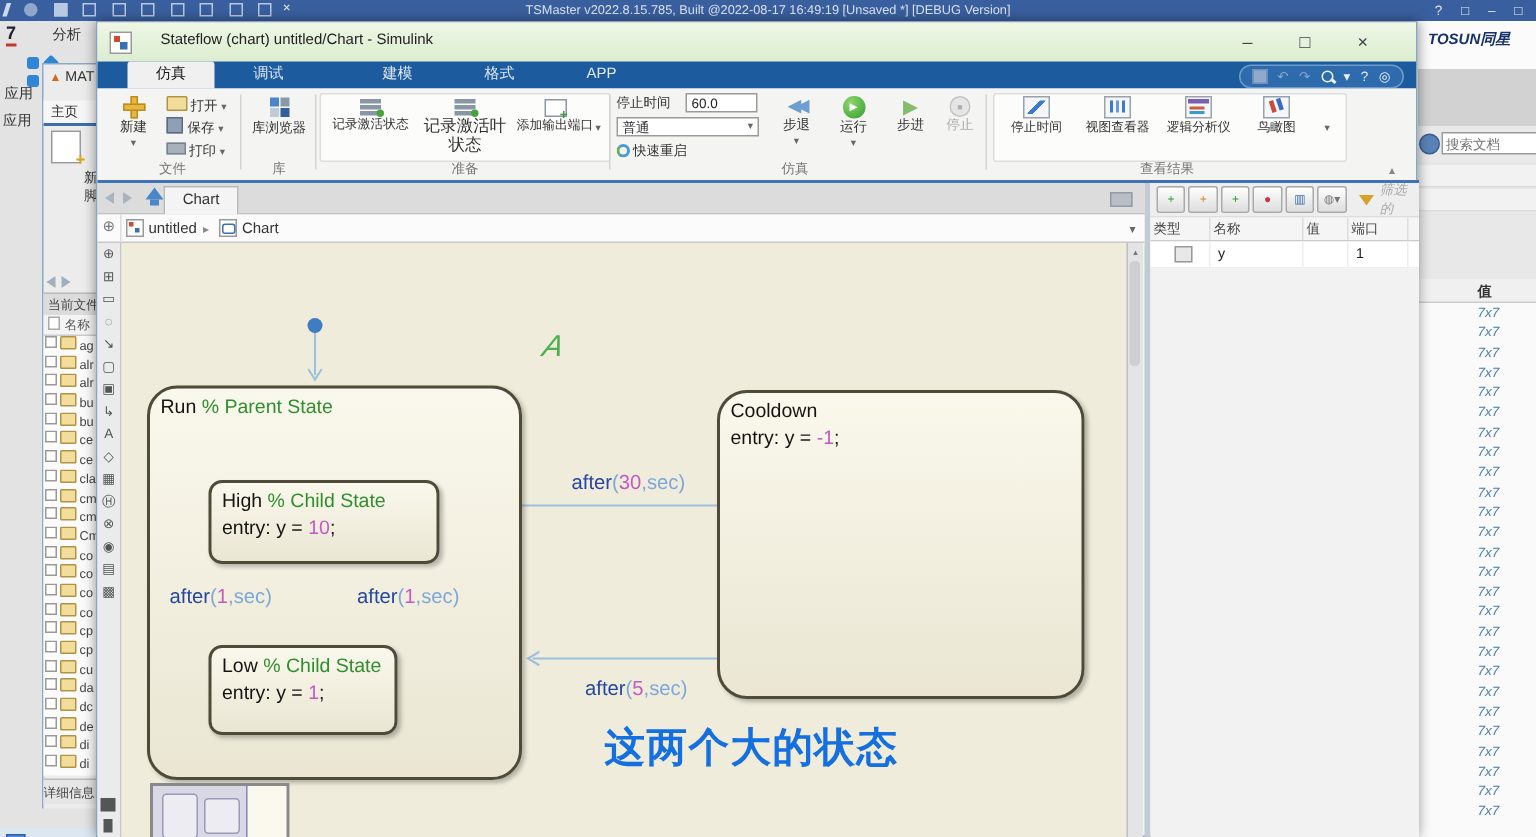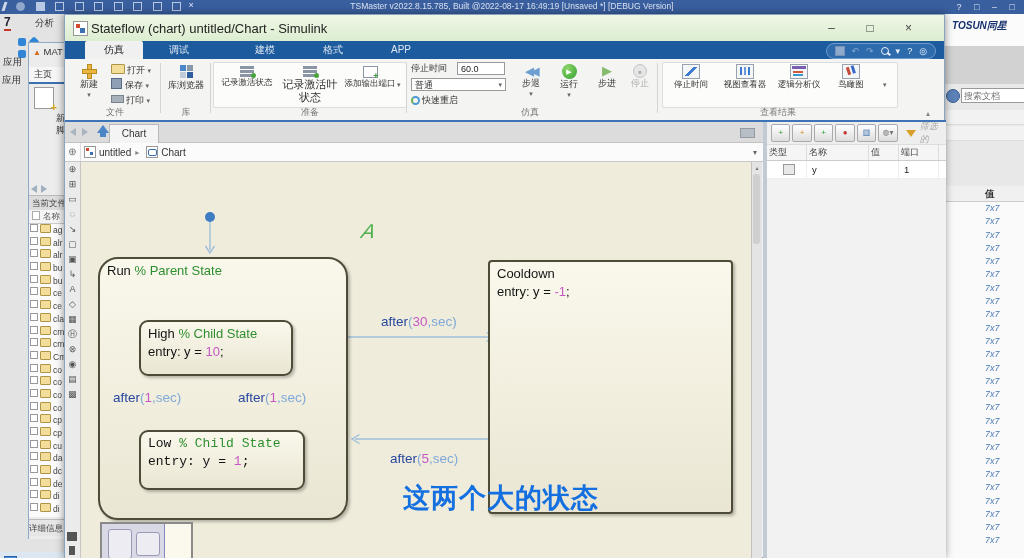--- a/index.html
+++ b/index.html
@@ -55,21 +55,21 @@
   .rb-search input{position:absolute;left:16px;top:4px;width:70px;height:13px;border:1px solid #999;font-size:9px;color:#555;padding:0 2px;background:#fff;font-family:inherit;}
   .rb-band{position:absolute;left:0;width:79px;height:14px;background:#f2f2f2;border-bottom:1px solid #dcdcdc;}
   .ws-head{position:absolute;left:0;top:172px;width:79px;height:15px;background:#f0f0f0;border-bottom:1px solid #ccc;}
   .ws-head b{position:absolute;left:40px;top:2px;font-size:9.5px;color:#333;}
   .ws-rows{position:absolute;left:0;top:188px;width:79px;height:356px;background:#fafafa;overflow:hidden;}
   .wsrow{height:13.3px;font-size:9px;font-style:italic;color:#4a7ab5;line-height:13.3px;padding-left:40px;white-space:nowrap;}
 
   
   .sf-win{position:absolute;left:64px;top:14px;width:881px;height:544px;background:#f2f2f2;box-shadow:0 0 8px rgba(0,0,0,.45);border:1px solid #8aa4be;box-sizing:border-box;}
   .sf-title{position:absolute;left:0;top:0;width:100%;height:26px;background:linear-gradient(#eef7e6,#dcedd0);}
-  .sf-title .txt{position:absolute;left:26px;top:6px;font-size:13px;color:#222;}
+  .sf-title .txt{position:absolute;left:42px;top:6px;font-size:10px;color:#222;}
   .sf-appic{position:absolute;left:8px;top:6px;width:13px;height:13px;background:#fff;border:1px solid #999;}
   .sf-appic i{position:absolute;left:2px;top:2px;width:4px;height:4px;background:#d24b2f;}
   .sf-appic em{position:absolute;right:2px;bottom:2px;width:5px;height:5px;background:#3a6fb0;}
   .sf-winbtns{position:absolute;right:18px;top:0;height:26px;line-height:26px;font-size:12px;color:#444;}
   .sf-winbtns span{margin:0 14px;cursor:default;}
 
   .sf-ribbon{position:absolute;left:0;top:26px;width:100%;height:18px;background:#1c5b9d;}
   .rtab{position:absolute;top:0;height:18px;line-height:18px;text-align:center;font-size:10px;color:#dfe8f4;}
   .rtab.active{background:#f0f0f0;color:#1a1a1a;border-radius:2px 2px 0 0;}
   .qpill{position:absolute;right:8px;top:2px;height:14px;background:#2e6bac;border:1px solid #6d9ccc;border-radius:8px;display:flex;align-items:center;padding:0 8px;gap:7px;}
@@ -493,27 +493,27 @@
             <div class="state" style="left:17px;top:95px;width:250px;height:263px;border-radius:20px;">
               <div class="lbl"><span class="sname">Run</span> <span class="scomment">% Parent State</span></div>
             </div>
 
             <div class="state" style="left:58px;top:158px;width:154px;height:56px;border-radius:9px;">
               <div class="lbl"><span class="sname">High</span> <span class="scomment">% Child State</span><br>
                 <span>entry: y = </span><span class="sval">10</span><span>;</span>
               </div>
             </div>
 
-            <div class="state" style="left:58px;top:268px;width:166px;height:60px;border-radius:9px;font-family:Liberation Mono, monospace;">
+            <div class="state" style="left:58px;top:268px;width:126px;height:60px;border-radius:9px;">
               <div class="lbl"><span class="sname">Low</span> <span class="scomment">% Child State</span><br>
                 <span>entry: y = </span><span class="sval">1</span><span>;</span>
               </div>
             </div>
 
-            <div class="state" style="left:407px;top:98px;width:245px;height:254px;border-radius:4px;">
+            <div class="state" style="left:397px;top:98px;width:245px;height:206px;border-radius:20px;">
               <div class="lbl"><span class="sname">Cooldown</span><br>
                 <span>entry: y = </span><span class="sval">-1</span><span>;</span>
               </div>
             </div>
 
             <div class="tlabel" style="left:300px;top:152px;">
               <span class="tw">after</span><span class="tp">(</span><span class="tn">30</span><span class="tp">,sec)</span>
             </div>
             <div class="tlabel" style="left:32px;top:228px;">
               <span class="tw">after</span><span class="tp">(</span><span class="tn">1</span><span class="tp">,sec)</span>

